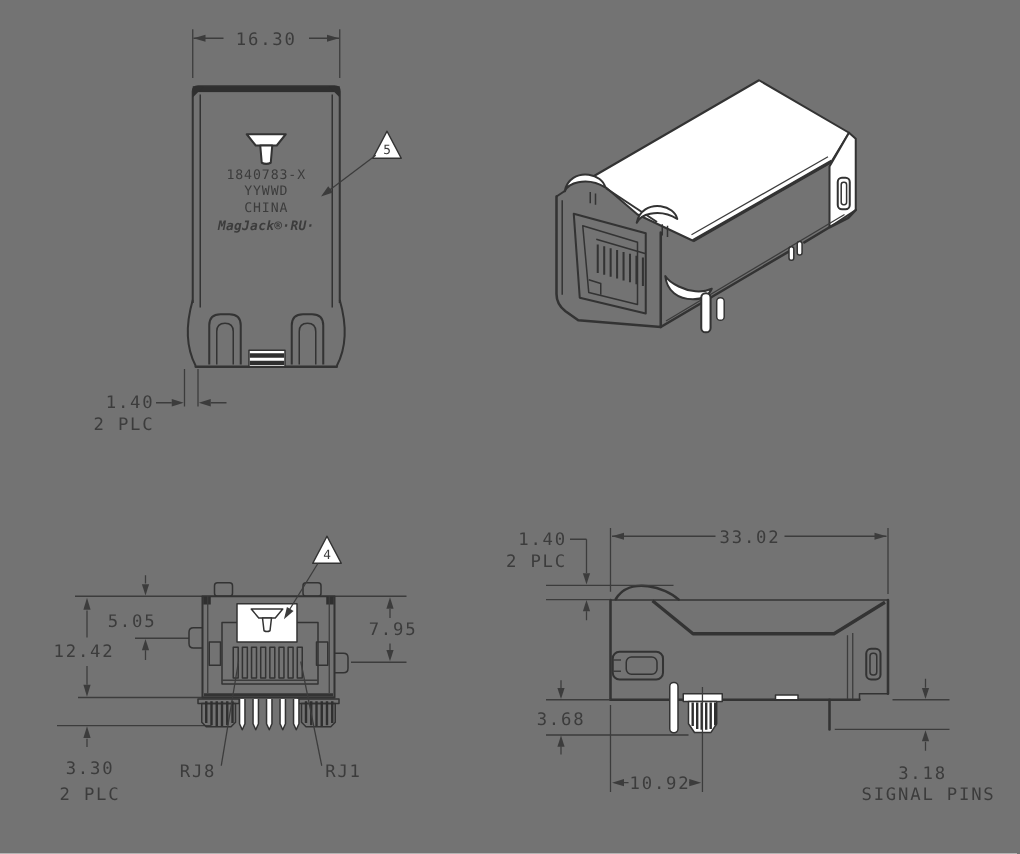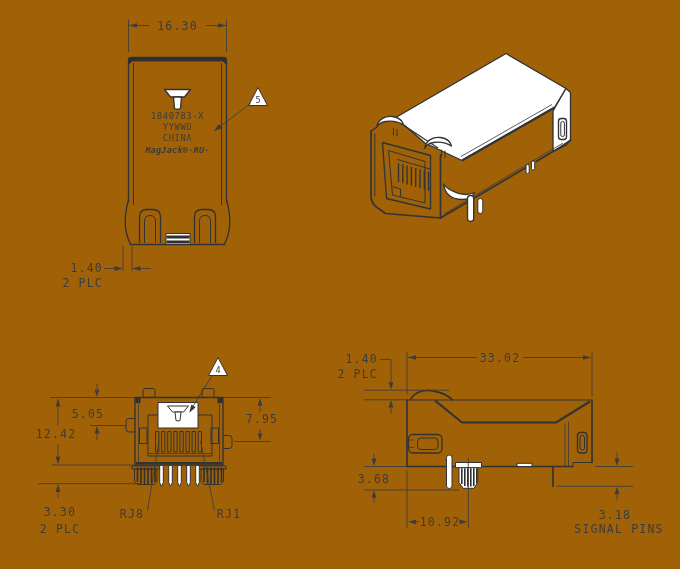--- a/index.html
+++ b/index.html
@@ -1,16 +1,16 @@
 <!DOCTYPE html>
 <html><head>
 <meta charset="utf-8">
 <style>
   html,body{margin:0;padding:0;background:#e8e8e8;}
-  #page{width:680px;height:569px;background:#a16207;position:relative;margin:0 auto;overflow:hidden;}
+  #page{width:680px;height:569px;background:#737373;position:relative;margin:0 auto;overflow:hidden;}
   svg{position:absolute;left:0;top:0;}
   svg text{font-family:"DejaVu Sans Mono","Liberation Mono",monospace;fill:#3c3c3c;}
   .dim-t{font-size:11.5px;letter-spacing:1.2px;}
   .mark-t{font-size:8.8px;letter-spacing:0.6px;}
   .brand-t{font-size:8.6px;font-weight:bold;font-style:italic;letter-spacing:0.2px;}
   .note-t{font-size:8.5px;}
   .thin{stroke:#333;stroke-width:1;fill:none;stroke-linejoin:round;}
   .med{stroke:#333;stroke-width:1.35;fill:none;stroke-linejoin:round;}
   .thick{stroke:#333;stroke-width:1.7;fill:none;stroke-linejoin:round;stroke-linecap:round;}
   .xthick{stroke:#333;stroke-width:2.2;fill:none;stroke-linejoin:round;}

